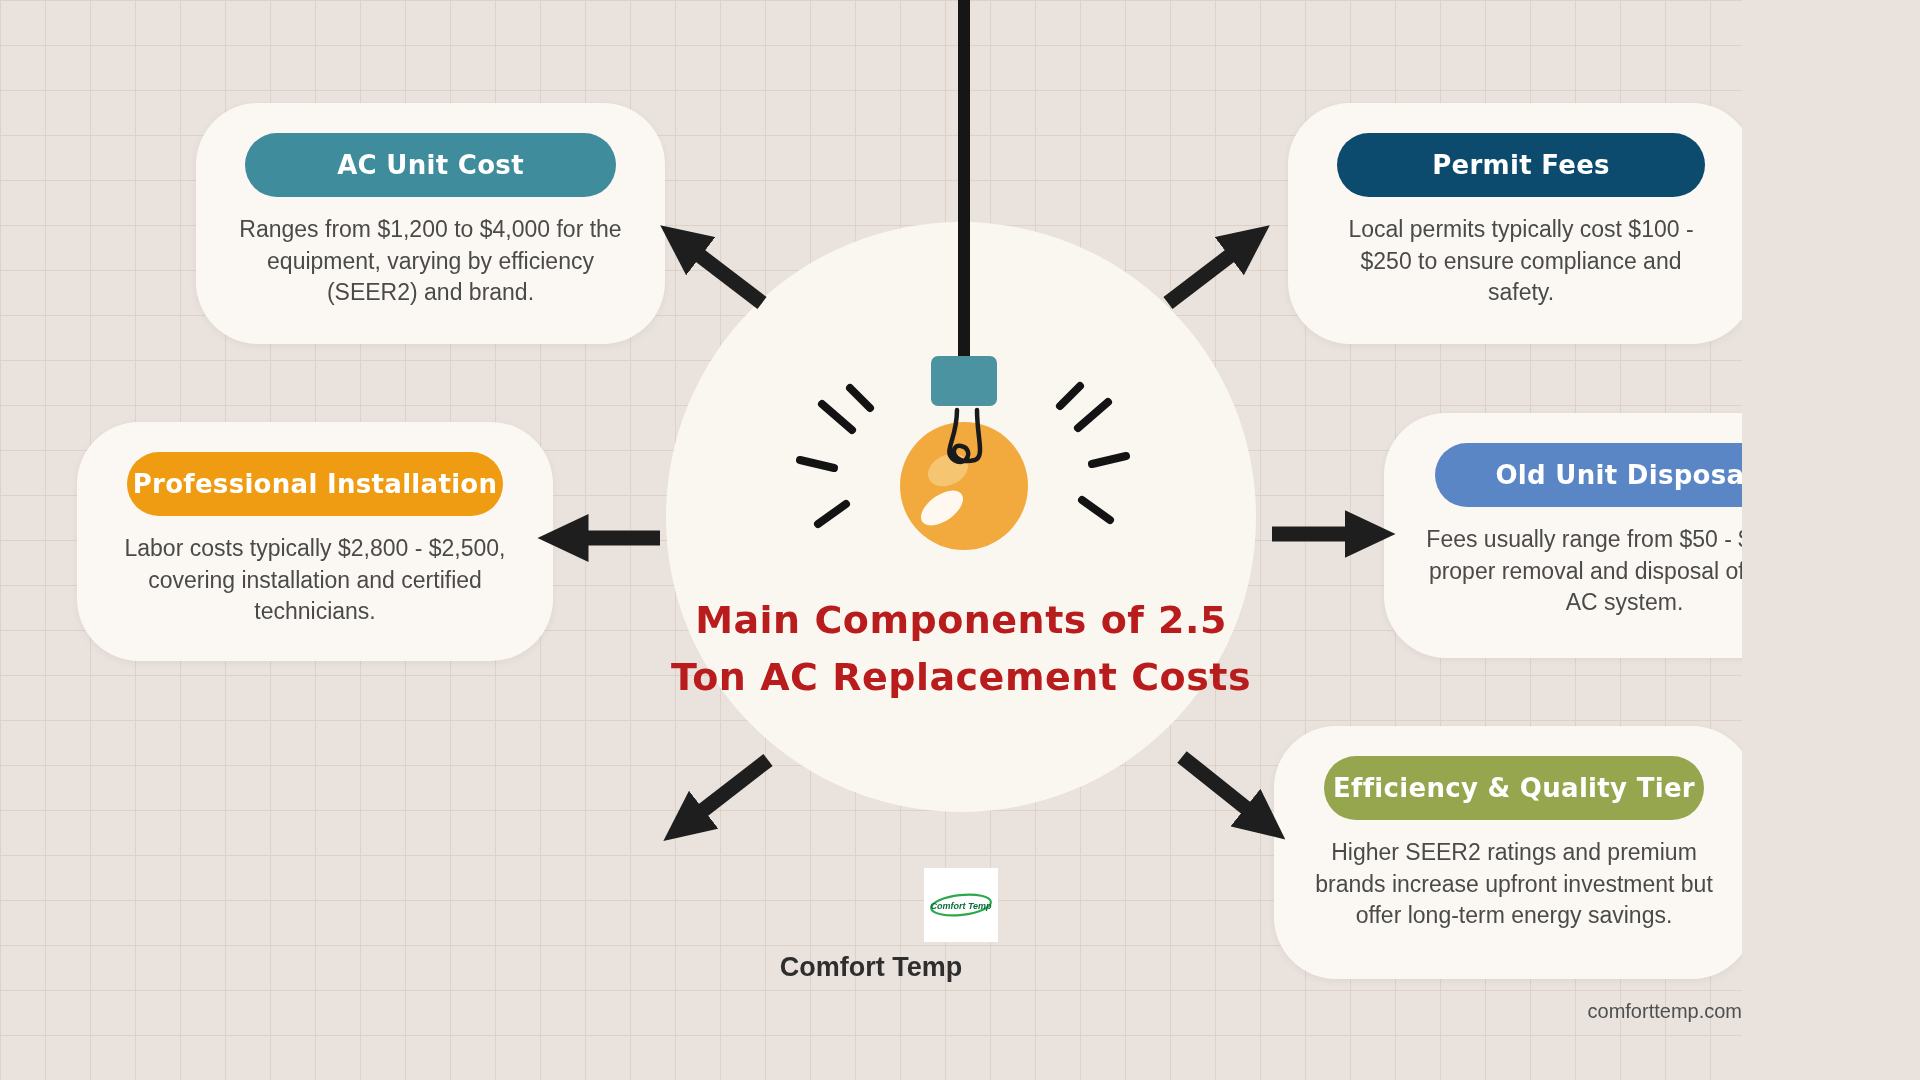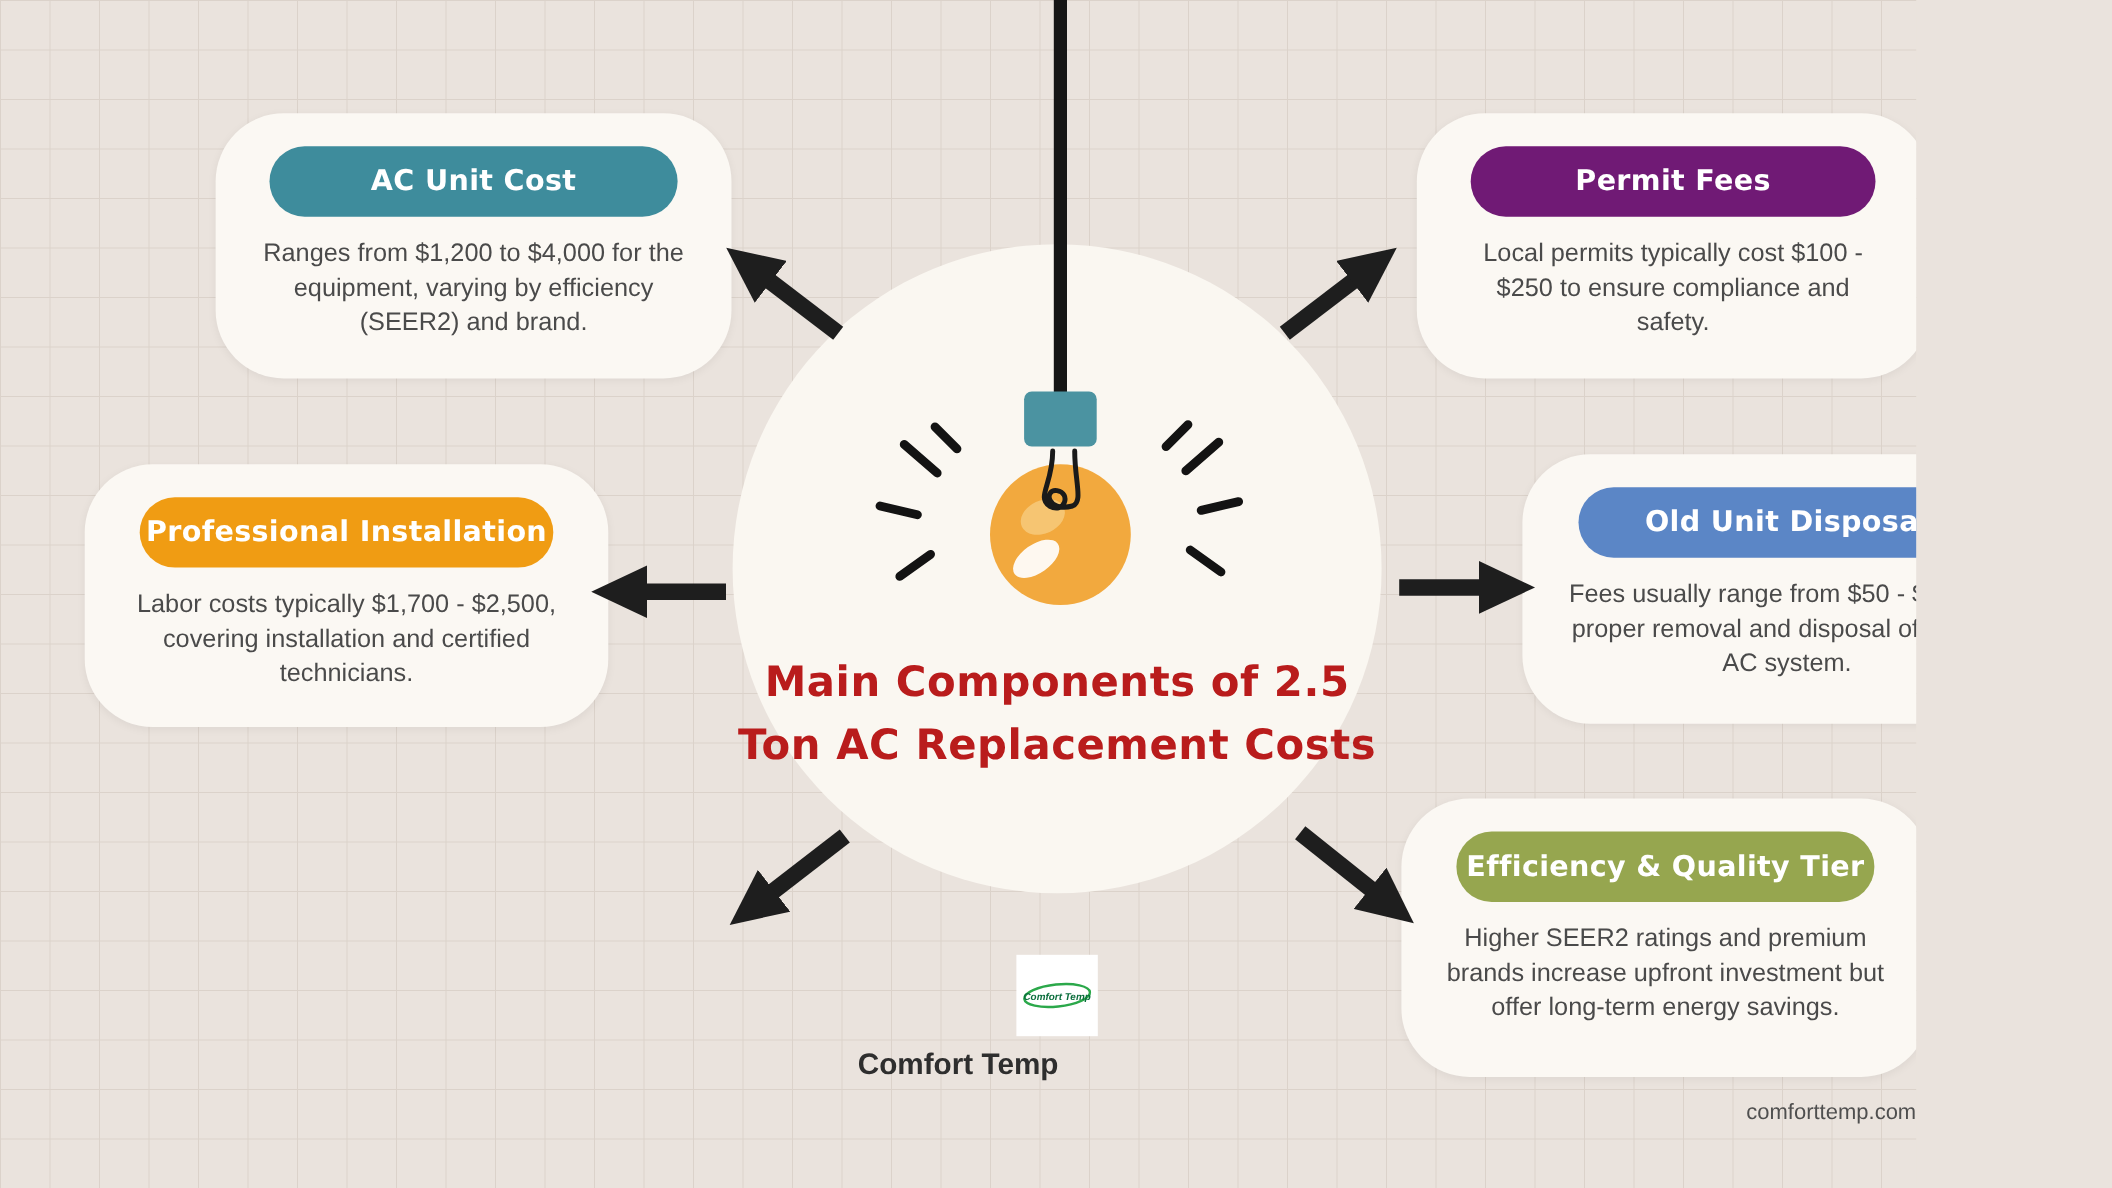--- a/index.html
+++ b/index.html
@@ -89,31 +89,31 @@
 <div class="canvas">
 
   <div class="card" style="left:196px;top:103px;width:469px;height:241px">
     <div class="pill" style="background: rgb(62, 140, 156);">
       <span>AC Unit Cost</span>
     </div>
     <div class="card-body">Ranges from $1,200 to $4,000 for the equipment, varying by efficiency (SEER2) and brand.</div>
   </div>
 
   <div class="card" style="left:1288px;top:103px;width:466px;height:241px">
-    <div class="pill" style="background: #701a75;">
+    <div class="pill" style="background: #0c4a6e;">
       <span>Permit Fees</span>
     </div>
     <div class="card-body">Local permits typically cost $100 - $250 to ensure compliance and safety.</div>
   </div>
 
   <div class="card" style="left:77px;top:422px;width:476px;height:239px">
     <div class="pill" style="background: rgb(240, 156, 19);">
       <span>Professional Installation</span>
     </div>
-    <div class="card-body">Labor costs typically $1,700 - $2,500, covering installation and certified technicians.</div>
+    <div class="card-body">Labor costs typically $2,800 - $2,500, covering installation and certified technicians.</div>
   </div>
 
   <div class="card" style="left:1384px;top:413px;width:481px;height:245px">
     <div class="pill" style="background: rgb(91, 134, 198);">
       <span>Old Unit Disposal</span>
     </div>
     <div class="card-body">Fees usually range from $50 - $200 for proper removal and disposal of the old AC system.</div>
   </div>
 
 

